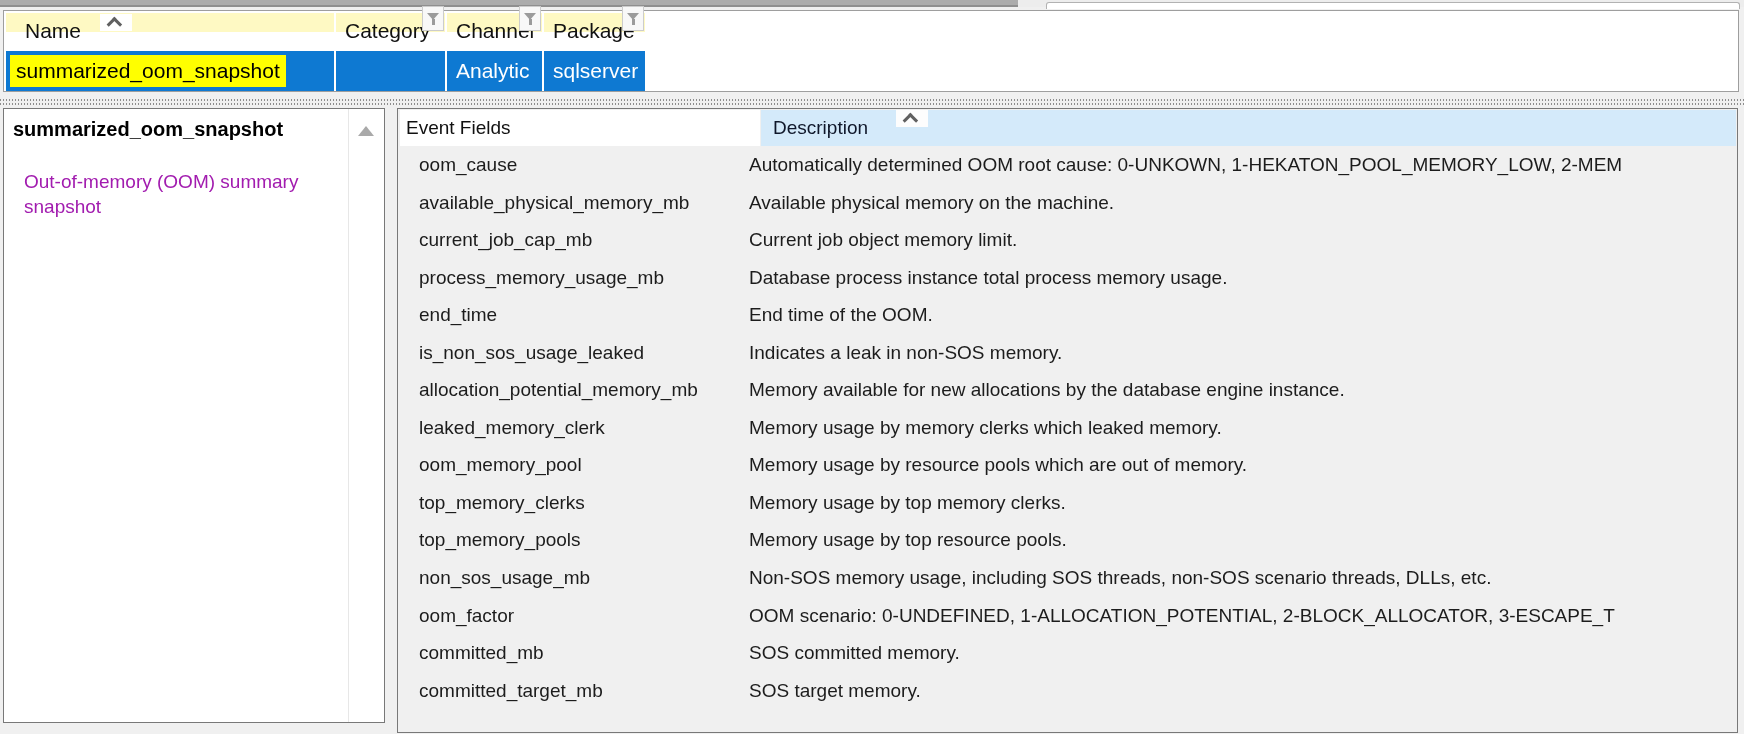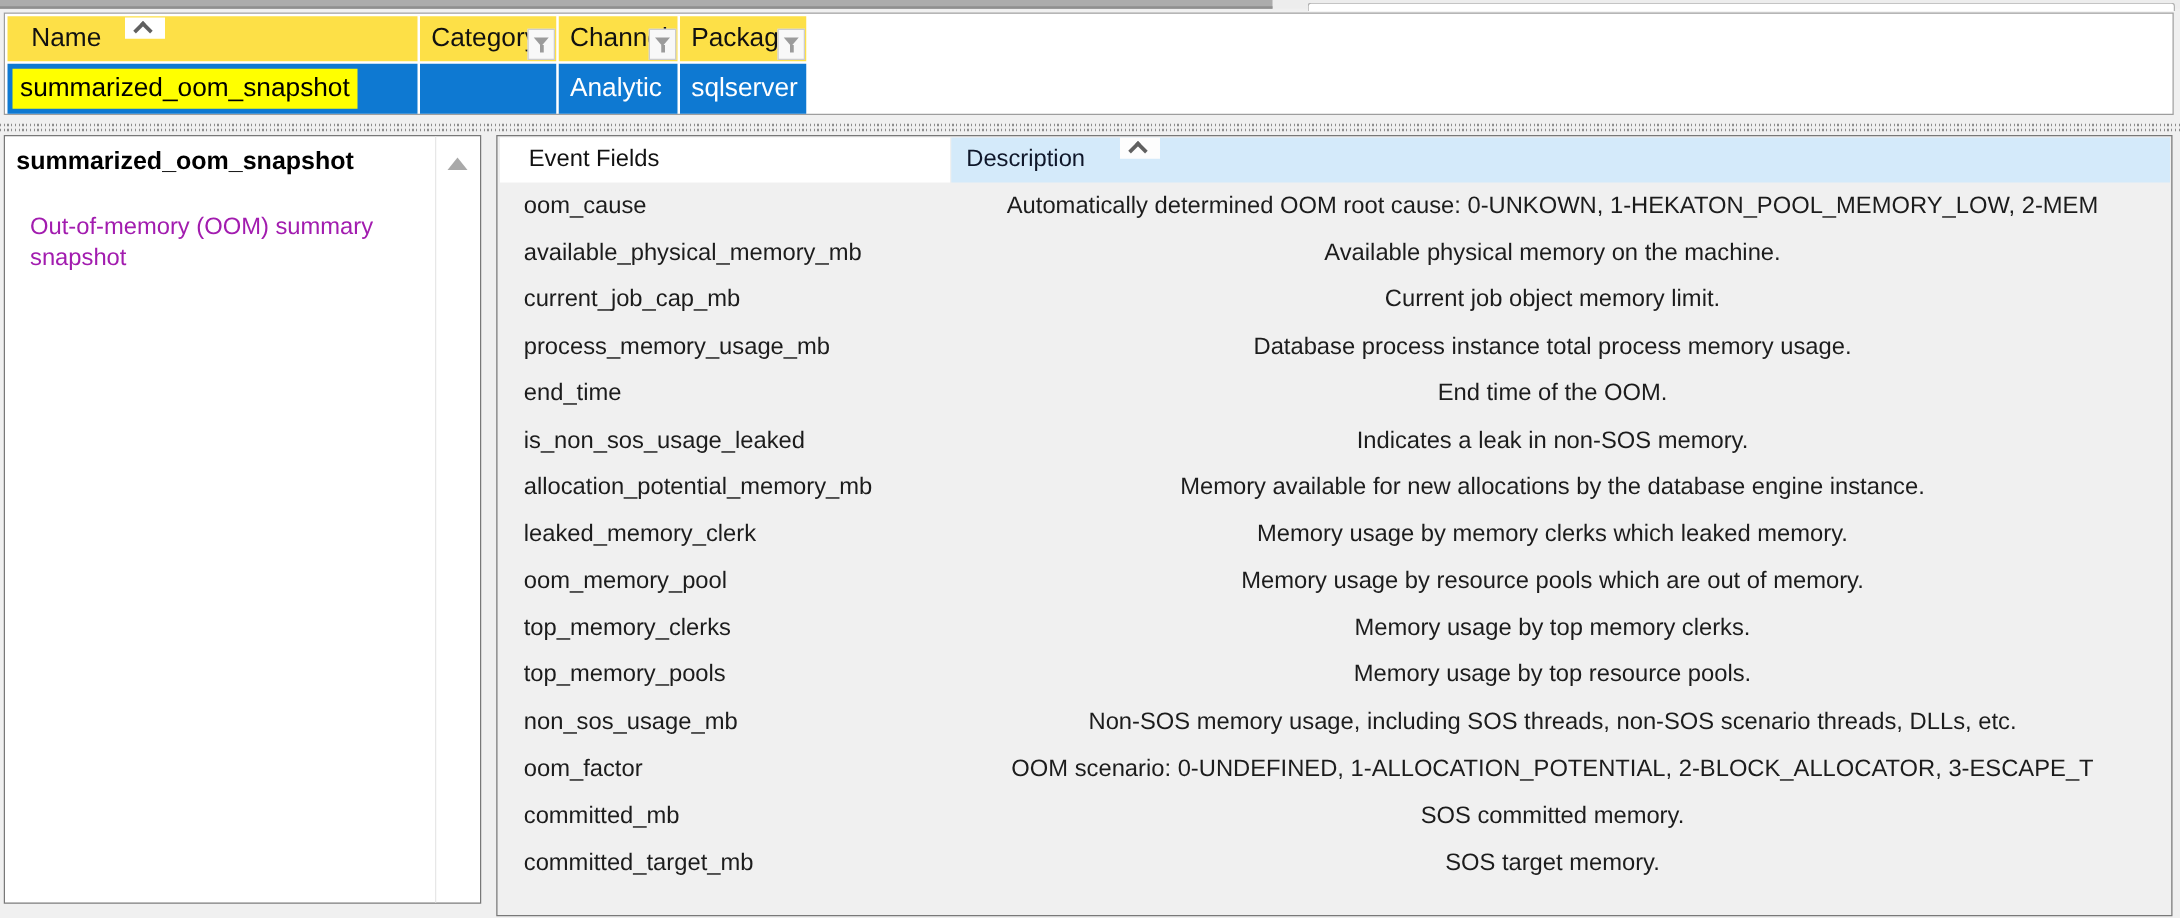--- a/index.html
+++ b/index.html
@@ -11,21 +11,21 @@
     color:#1c1c1c;
   }
   
   .hscroll-track { position:absolute; left:0; top:0; width:1744px; height:7px; background:#ededed; }
   .hscroll-thumb { position:absolute; left:0; top:0; width:1018px; height:7px; background:#acacac; border-bottom:2px solid #8f8f8f; }
   .top-right-box { position:absolute; left:1046px; top:2px; width:694px; height:7px; background:#ffffff; border:1px solid #b2b2b2; border-bottom:none; border-radius:3px 3px 0 0; }
 
   
   .events-grid { position:absolute; left:3px; top:10px; width:1736px; height:82px; background:#ffffff; border:1px solid #9e9e9e; }
   .eg-header { position:absolute; left:2px; top:2px; height:36px; display:flex; }
-  .eg-hcell { position:relative; background:#fde047; height:36px; margin-right:2px; font-size:21px; line-height:36px; padding-left:9px; color:#111; }
+  .eg-hcell { position:relative; background:#fef9c3; height:19px; margin-right:2px; font-size:21px; line-height:36px; padding-left:9px; color:#111; }
   .eg-hcell.name { width:328px; padding-left:19px; }
   .eg-hcell.category { width:109px; }
   .eg-hcell.channel  { width:95px; }
   .eg-hcell.package  { width:101px; }
   .sort-notch { position:absolute; width:32px; height:17px; background:#ffffff; display:flex; align-items:center; justify-content:center; }
   .eg-hcell .sort-notch { left:94px; top:1px; }
   .chev-up { display:inline-block; width:11px; height:11px; border-left:3px solid #606060; border-top:3px solid #606060; transform:rotate(45deg) translateY(3px); }
   .filter-btn { position:absolute; right:1px; bottom:1px; width:22px; height:25px; background:#f8f8f8; border:1px solid #cccccc; display:flex; flex-direction:column; align-items:center; justify-content:center; }
   .funnel-tri { width:0; height:0; border-left:6px solid transparent; border-right:6px solid transparent; border-top:7px solid #9b9b9b; }
   .funnel-stem { width:3px; height:6px; background:#9b9b9b; margin-top:-1px; }
@@ -47,25 +47,25 @@
   
   .detail-pane { position:absolute; left:3px; top:108px; width:382px; height:615px; background:#ffffff; border:1px solid #787878; }
   .detail-title { position:absolute; left:9px; top:9px; font-size:20px; font-weight:bold; color:#000; white-space:nowrap; }
   .detail-desc { position:absolute; left:20px; top:60px; width:285px; font-size:19px; line-height:25px; color:#a21caf; }
   .detail-scroll-line { position:absolute; right:35px; top:0; bottom:0; width:1px; background:#e7e7e7; }
   .scroll-up-tri { position:absolute; right:10px; top:17px; width:0; height:0; border-left:8px solid transparent; border-right:8px solid transparent; border-bottom:10px solid #a9a9a9; }
 
   
   .fields-pane { position:absolute; left:397px; top:108px; width:1341px; height:625px; background:#f0f0f0; border:1px solid #787878; }
   .fp-header { position:absolute; left:0; top:0; width:100%; height:37px; }
-  .fp-hcell-fields { position:absolute; left:2px; top:1px; width:360px; height:36px; background:#ffffff; font-size:19px; line-height:36px; padding-left:23px; color:#111; }
+  .fp-hcell-fields { position:absolute; left:2px; top:1px; width:360px; height:36px; background:#ffffff; font-size:19px; line-height:36px; padding-left:6px; color:#111; }
   .fp-hcell-desc { position:absolute; left:363px; top:1px; right:1px; height:36px; background:#d4eafa; font-size:19px; line-height:36px; padding-left:12px; color:#0f172a; }
   .fp-header .sort-notch { left:498px; top:1px; background:#fdfdfd; }
   .fp-rows { position:absolute; left:0; top:37px; right:0; }
-  .f-row { position:relative; height:37.55px; font-size:19px; line-height:37.55px; color:#1c1c1c;text-align:center; }
+  .f-row { position:relative; height:37.55px; font-size:19px; line-height:37.55px; color:#1c1c1c; }
   .f-name { position:absolute; left:21px; white-space:nowrap; }
   .f-desc { position:absolute; left:351px; right:2px; white-space:nowrap; overflow:hidden; }
 </style>
 </head>
 <body>
 
 <div class="screen">
 
   <div class="hscroll-track">
     <div class="hscroll-thumb"></div>

